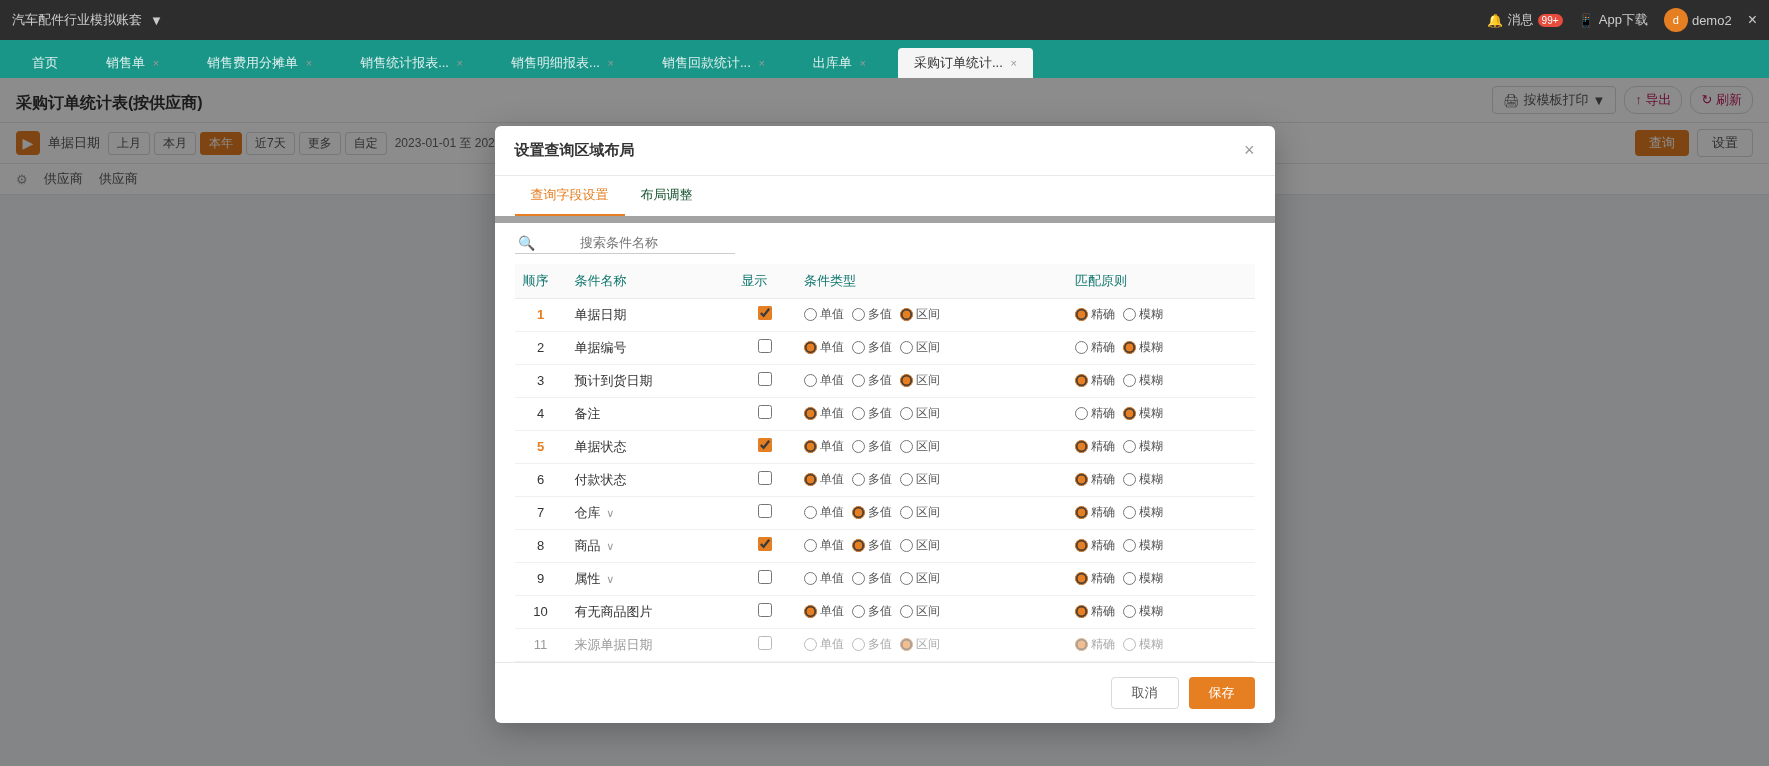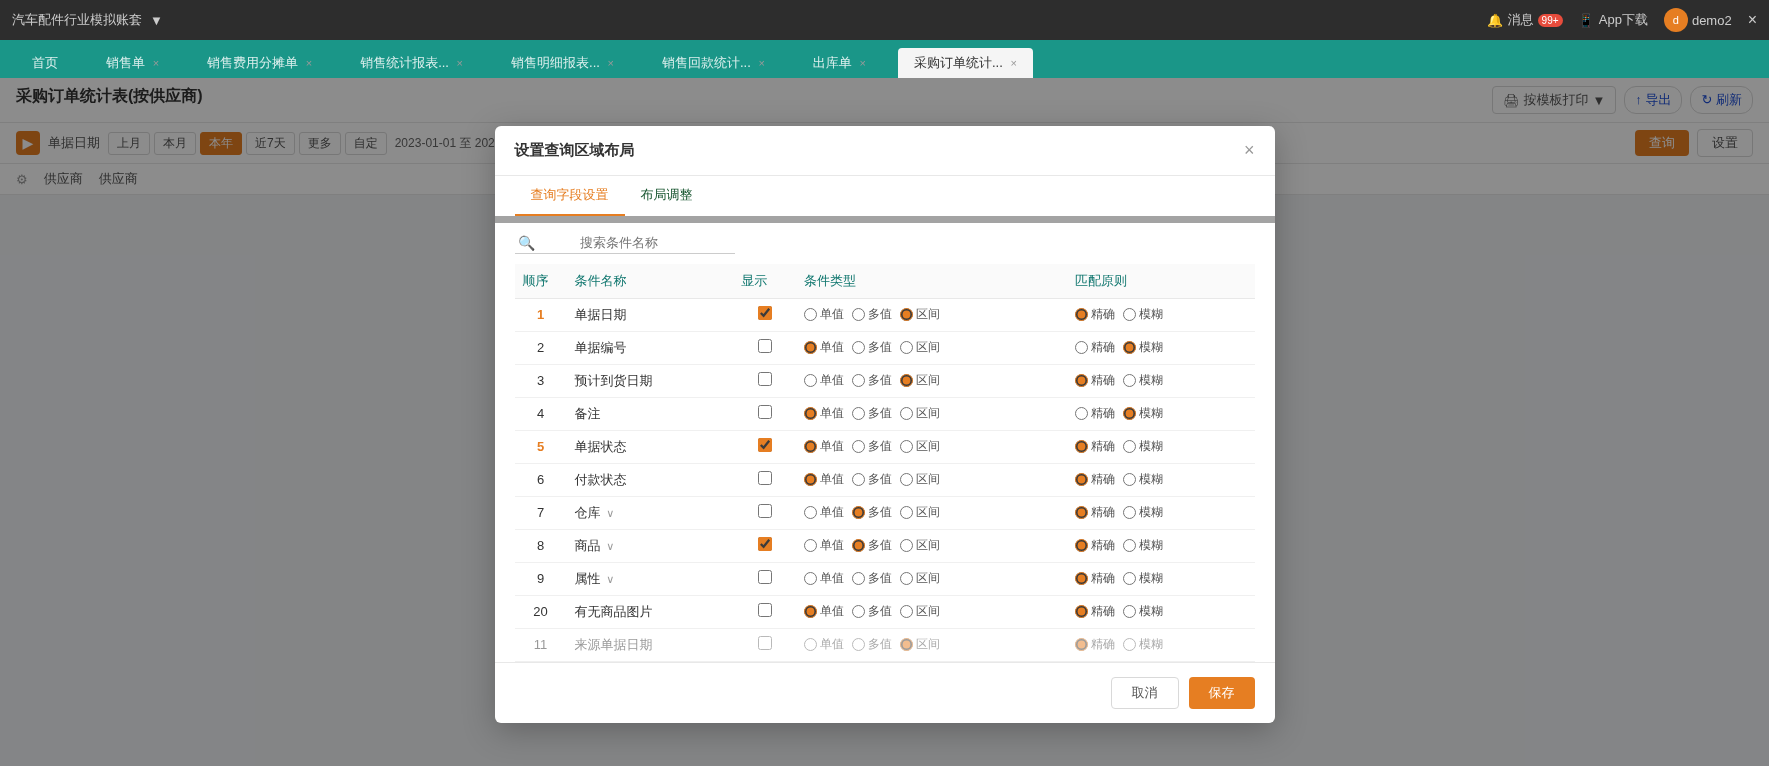--- a/index.html
+++ b/index.html
@@ -79,34 +79,34 @@
       height: calc(766px - 36px - 38px);
       position: relative;
       overflow: hidden;
     }
 
     
     .page-header {
       background: white;
       padding: 8px 16px;
       display: flex;
-      align-items: flex-start;
+      align-items: flex-end;
       justify-content: space-between;
       border-bottom: 1px solid #e8e8e8;
     }
     .page-title { font-size: 16px; font-weight: bold; color: #333; }
     .page-header-right { display: flex; gap: 8px; align-items: center; }
     .btn-print {
       border: 1px solid #d9d9d9; background: white; padding: 4px 10px;
       border-radius: 4px; cursor: pointer; font-size: 13px; color: #555;
       display: flex; align-items: center; gap: 4px;
     }
     .btn-export, .btn-refresh {
       border: 1px solid #d9d9d9; background: white; padding: 4px 10px;
-      border-radius: 12px; cursor: pointer; font-size: 13px; color: #1d4ed8;
+      border-radius: 12px; cursor: pointer; font-size: 13px; color: #be185d;
     }
 
     
     .filter-bar {
       background: white;
       padding: 6px 16px;
       display: flex;
       align-items: center;
       gap: 8px;
       border-bottom: 1px solid #e8e8e8;
@@ -593,21 +593,21 @@
               </td>
               <td class="match-col">
                 <div class="radio-group">
                   <label class="radio-item"><input type="radio" name="match9" checked="" style="accent-color: rgb(230, 126, 34);">精确</label>
                   <label class="radio-item"><input type="radio" name="match9" style="">模糊</label>
                 </div>
               </td>
             </tr>
 
             <tr>
-              <td class="seq-col"><span>20</span></td>
+              <td class="seq-col"><span>10</span></td>
               <td class="name-col"><span>有无商品图片</span></td>
               <td class="show-col"><input type="checkbox" class="cb" style=""></td>
               <td class="type-col">
                 <div class="radio-group">
                   <label class="radio-item"><input type="radio" name="type10" checked="" style="accent-color: rgb(230, 126, 34);">单值</label>
                   <label class="radio-item"><input type="radio" name="type10" style="">多值</label>
                   <label class="radio-item"><input type="radio" name="type10" style="">区间</label>
                 </div>
               </td>
               <td class="match-col">

